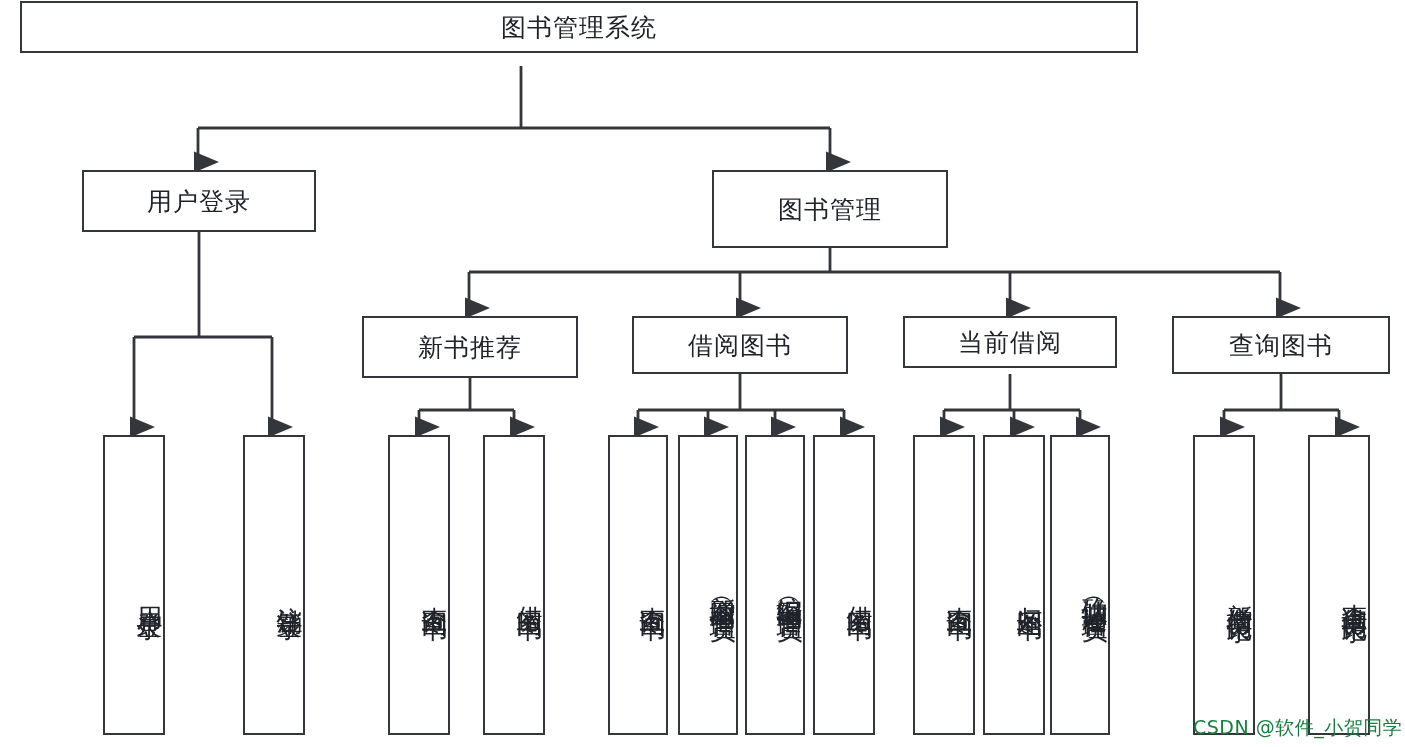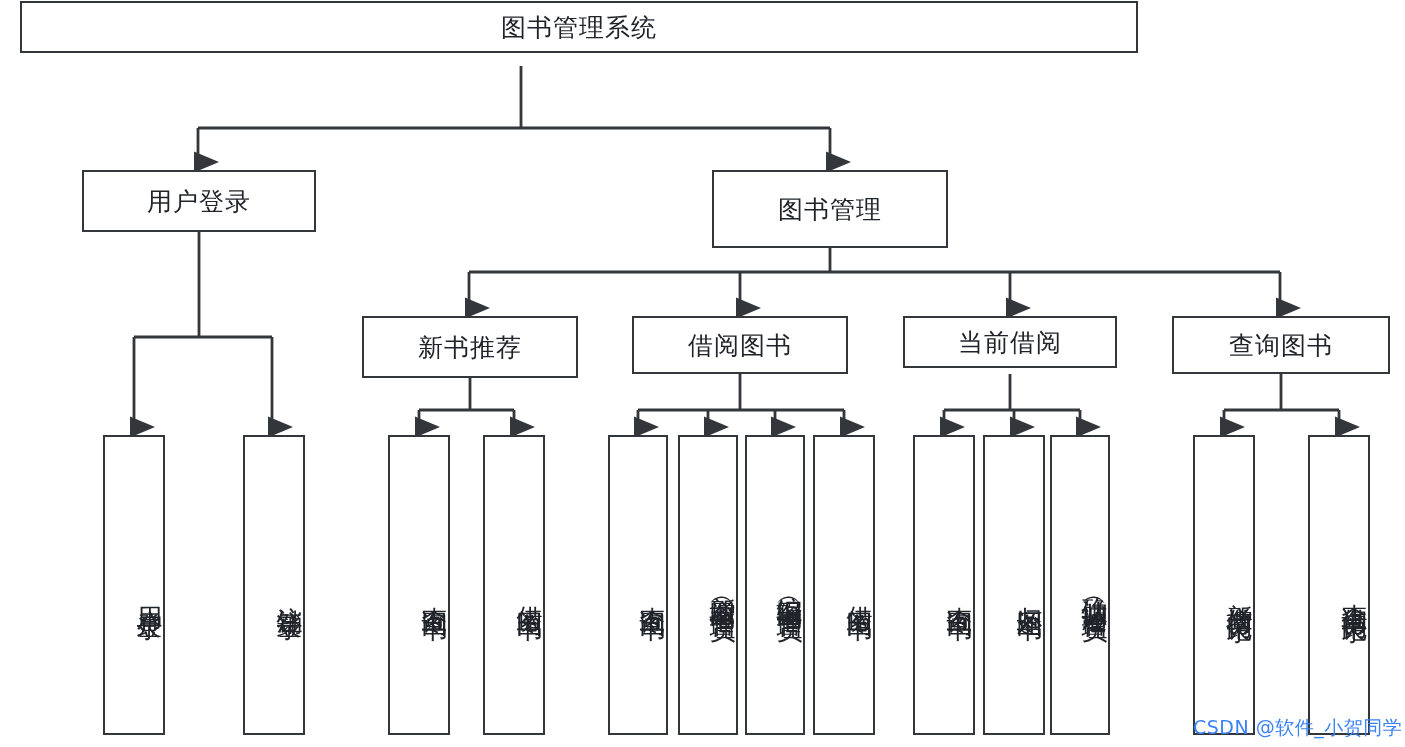--- a/index.html
+++ b/index.html
@@ -51,21 +51,21 @@
     padding-top: 8px;
   }
   .node-label {
     display: block;
     line-height: 1.0;
     white-space: nowrap;
   }
   .watermark {
     position: absolute;
     font-size: 19px;
-    color: #3b82f6;
+    color: #15803d;
     white-space: nowrap;
     letter-spacing: 0.5px;
   }
 </style>
 </head>
 <body>
 
 <div id="canvas">
 
   <svg id="edges" viewBox="0 0 1405 747" xmlns="http://www.w3.org/2000/svg">

